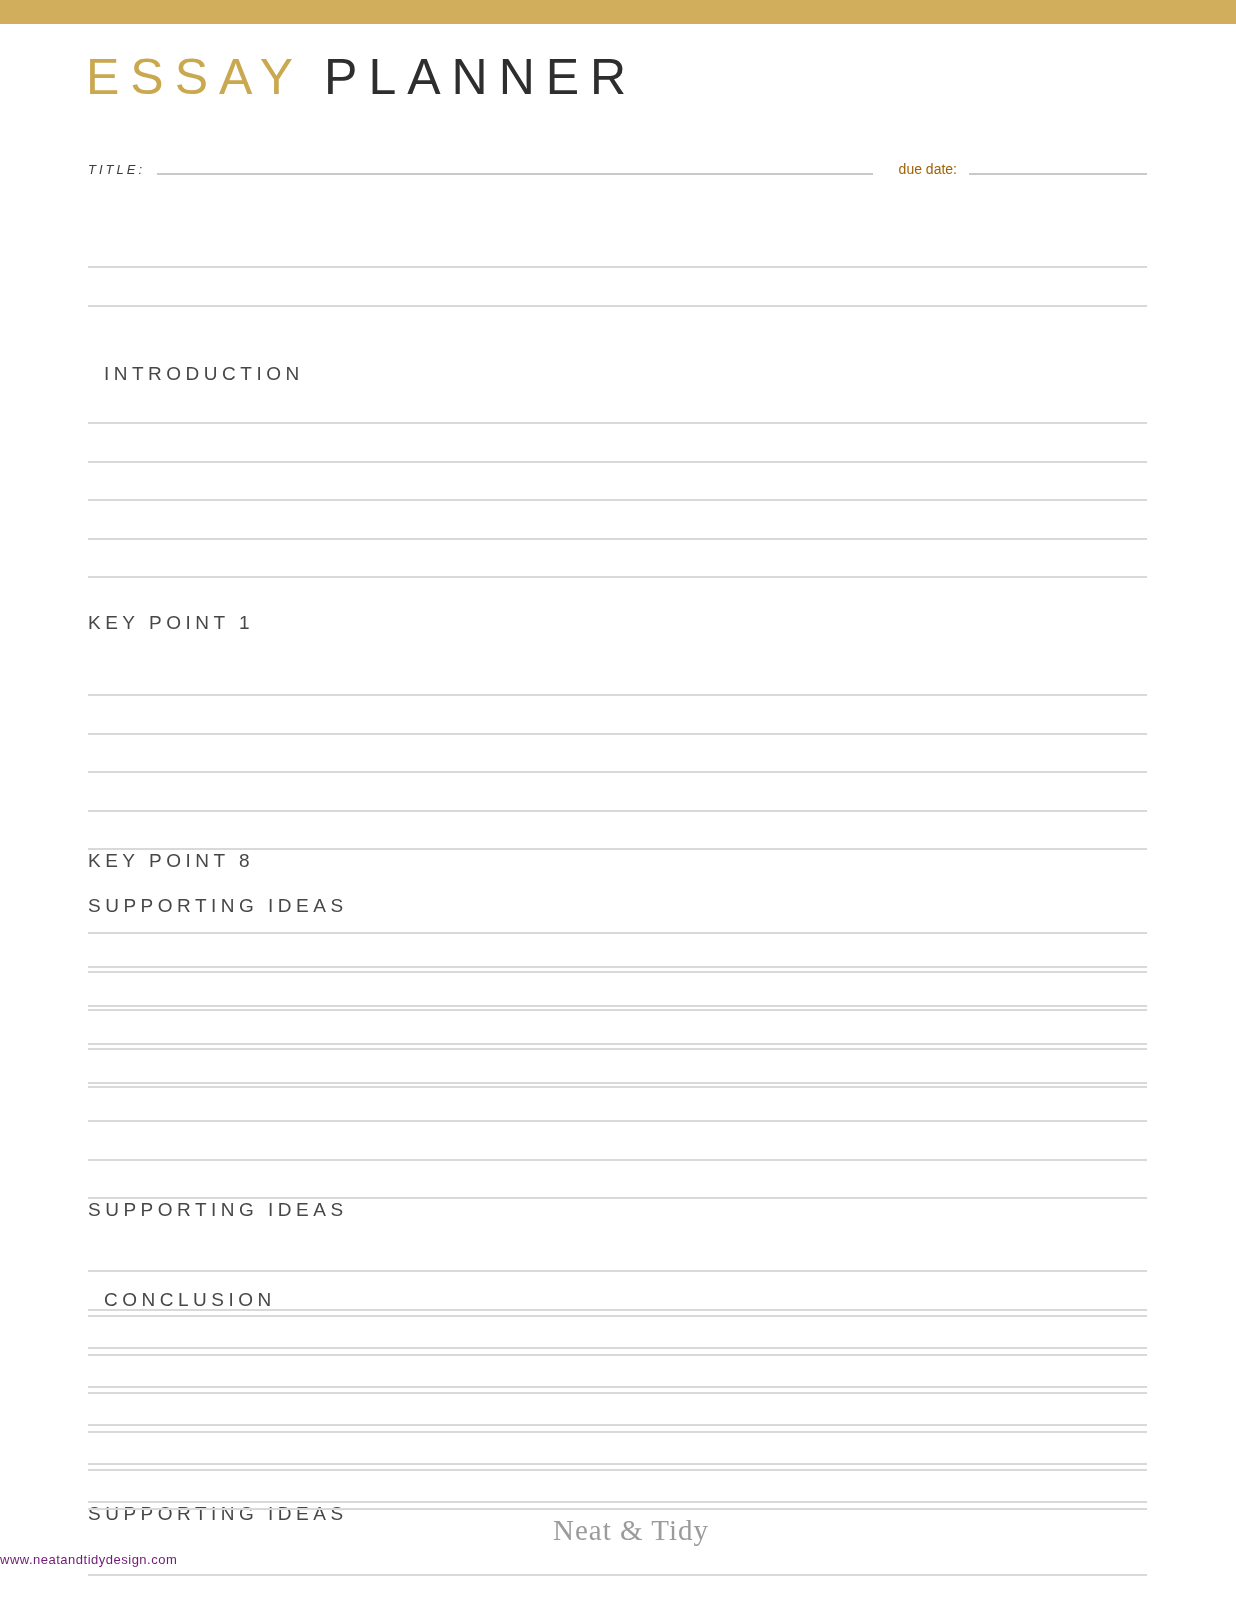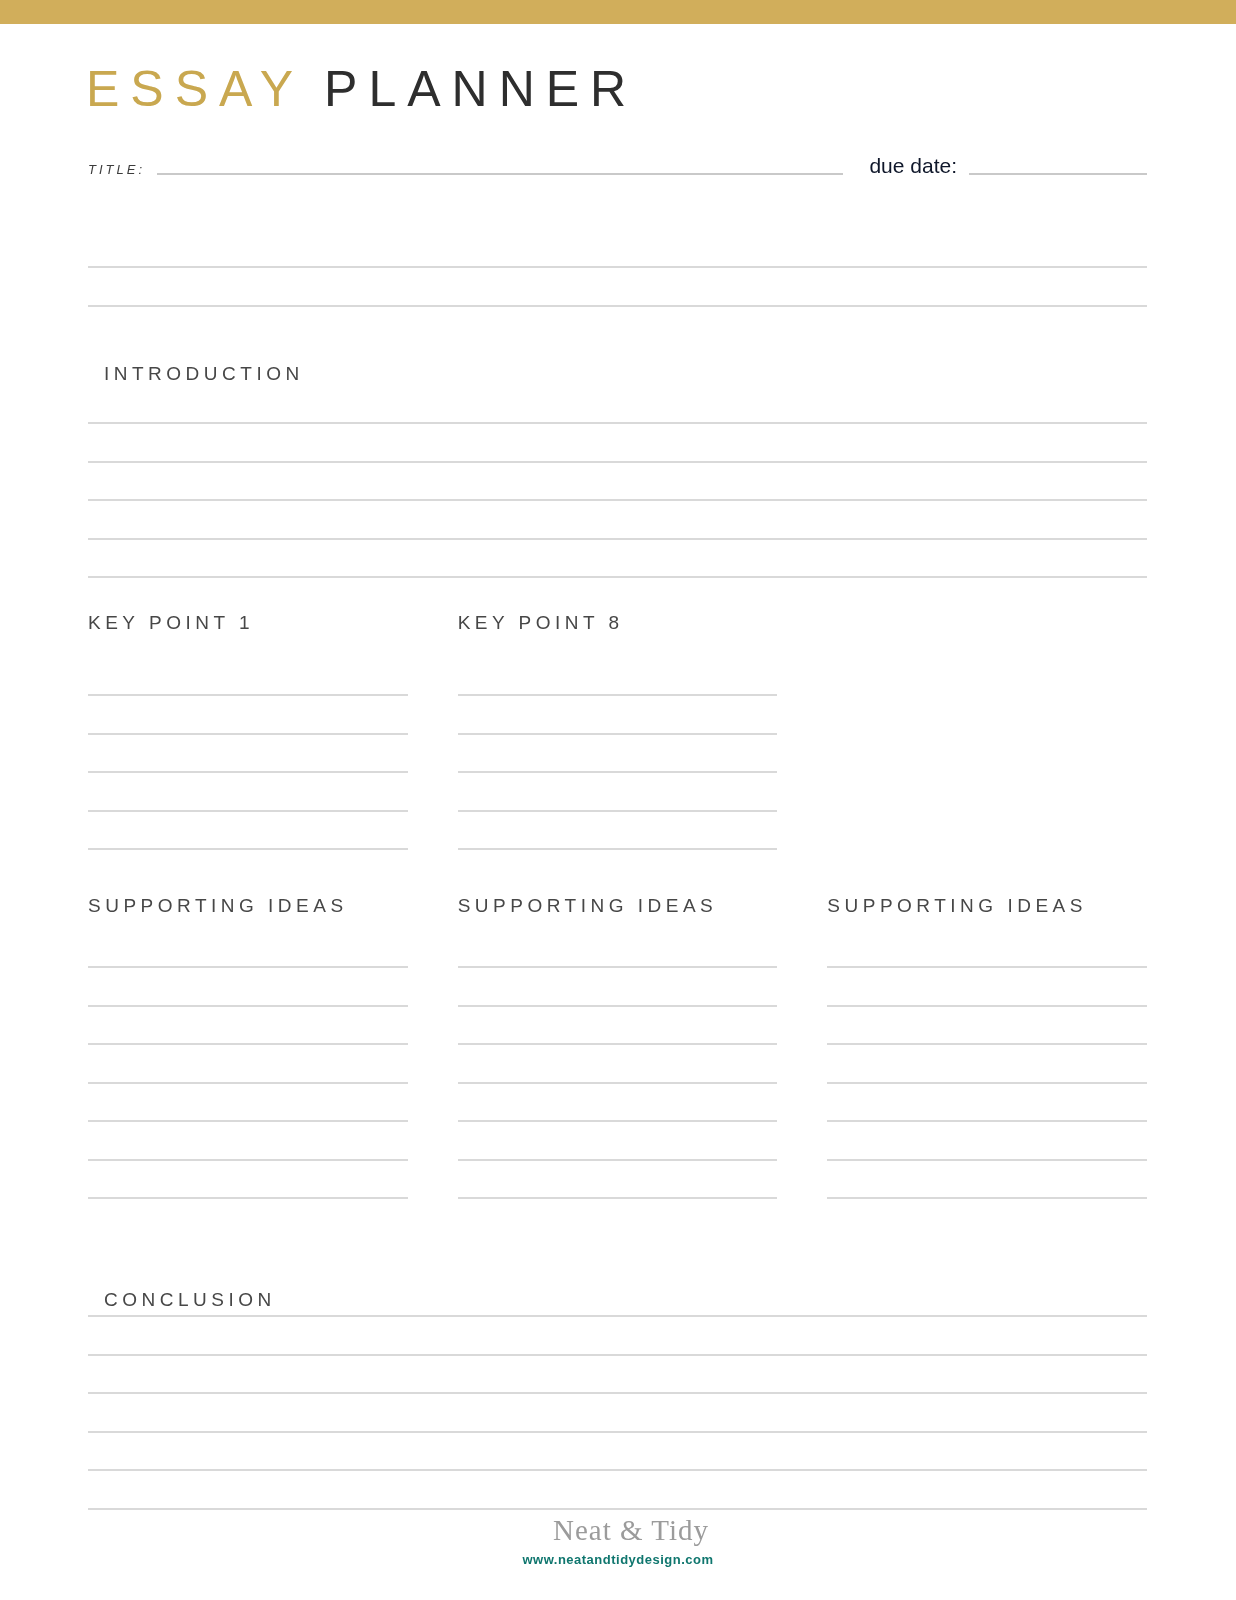--- a/index.html
+++ b/index.html
@@ -8,39 +8,39 @@
     width:1236px;height:1600px;
     background:#ffffff;
     font-family:"Liberation Sans",sans-serif;
     overflow:hidden;
   }
   .accent-bar{
     position:absolute;top:0;left:0;right:0;height:24px;
     background:var(--gold-bar,#D1AE5B);
   }
   .page-title{
-    position:absolute;top:64px;left:86px;margin:0;
+    position:absolute;top:52px;left:86px;margin:0;
     font-size:50px;font-weight:100;line-height:1;
     letter-spacing:11px;color:var(--title-dark,#2E2E2E);
     white-space:nowrap;
   }
   .page-title .accent{color:var(--title-gold,#C9A850);margin-right:20px;}
 
   .row{
     position:absolute;left:88px;right:89px;
     display:flex;align-items:flex-end;
   }
   .title-row{top:150px;height:28px;}
   .question-row{top:202px;height:28px;}
   .label-caps{
     font-size:13px;letter-spacing:3px;color:#3C3C3C;
     line-height:1.2;white-space:nowrap;font-style:italic;
   }
   .label-lower{
-    font-size:21px;color:#0f172a;line-height:1.2;white-space:nowrap;
+    font-size:14px;color:#a16207;line-height:1.2;white-space:nowrap;
   }
   .field-line{
     height:0;border-bottom:2px solid var(--field-line,#C9C9C9);
     flex:1 1 auto;margin:0 0 3px 12px;
   }
   .title-row .field-line.main{margin-right:26px;}
   .field-line.due{flex:0 0 178px;}
 
   .ruled .line{height:2px;background:var(--ruled,#D9D9D9);}
   .ruled .line + .line{margin-top:36.5px;}
@@ -52,41 +52,40 @@
   .section-heading{
     position:absolute;left:88px;margin:16px;
     font-size:19px;font-weight:400;letter-spacing:4.5px;
     color:#474747;line-height:22px;white-space:nowrap;
   }
   .intro-heading{top:347px;}
   .conclusion-heading{top:1273px;}
 
   .col-grid{
     position:absolute;left:88px;right:89px;
-    display:grid;grid-template-columns:1fr 1fr 1fr;column-gap:50px;
+    display:grid;grid-template-columns:1fr;column-gap:50px;
   }
   .keypoints-grid{top:612px;}
   .supporting-grid{top:895px;}
   .col-heading{
     font-size:19px;font-weight:400;letter-spacing:4.5px;
     color:#474747;line-height:22px;margin:0;white-space:nowrap;
   }
   .keypoints-grid .ruled{margin-top:60px;}
   .supporting-grid .ruled{margin-top:49px;}
 
   .footer-brand{
     position:absolute;top:1514px;left:0;right:0;margin:0;
     text-align:center;
     font-family:"Liberation Serif",serif;
     font-size:29px;font-weight:400;color:#9B9B9B;letter-spacing:1px;padding-left:26px;
   }
   .footer-site{
     position:absolute;top:1552px;left:0;right:0;margin:0;
-    text-align:center;
-    font-size:13px;color:#0f766e;letter-spacing:0.5px;font-weight:bold;
+    font-size:13px;color:#701a75;letter-spacing:0.5px;
   }
 </style>
 </head>
 <body>
 
 <div class="page">
 
   <div class="accent-bar"></div>
 
   <h1 class="page-title"><span class="accent">ESSAY</span><span>PLANNER</span></h1>

